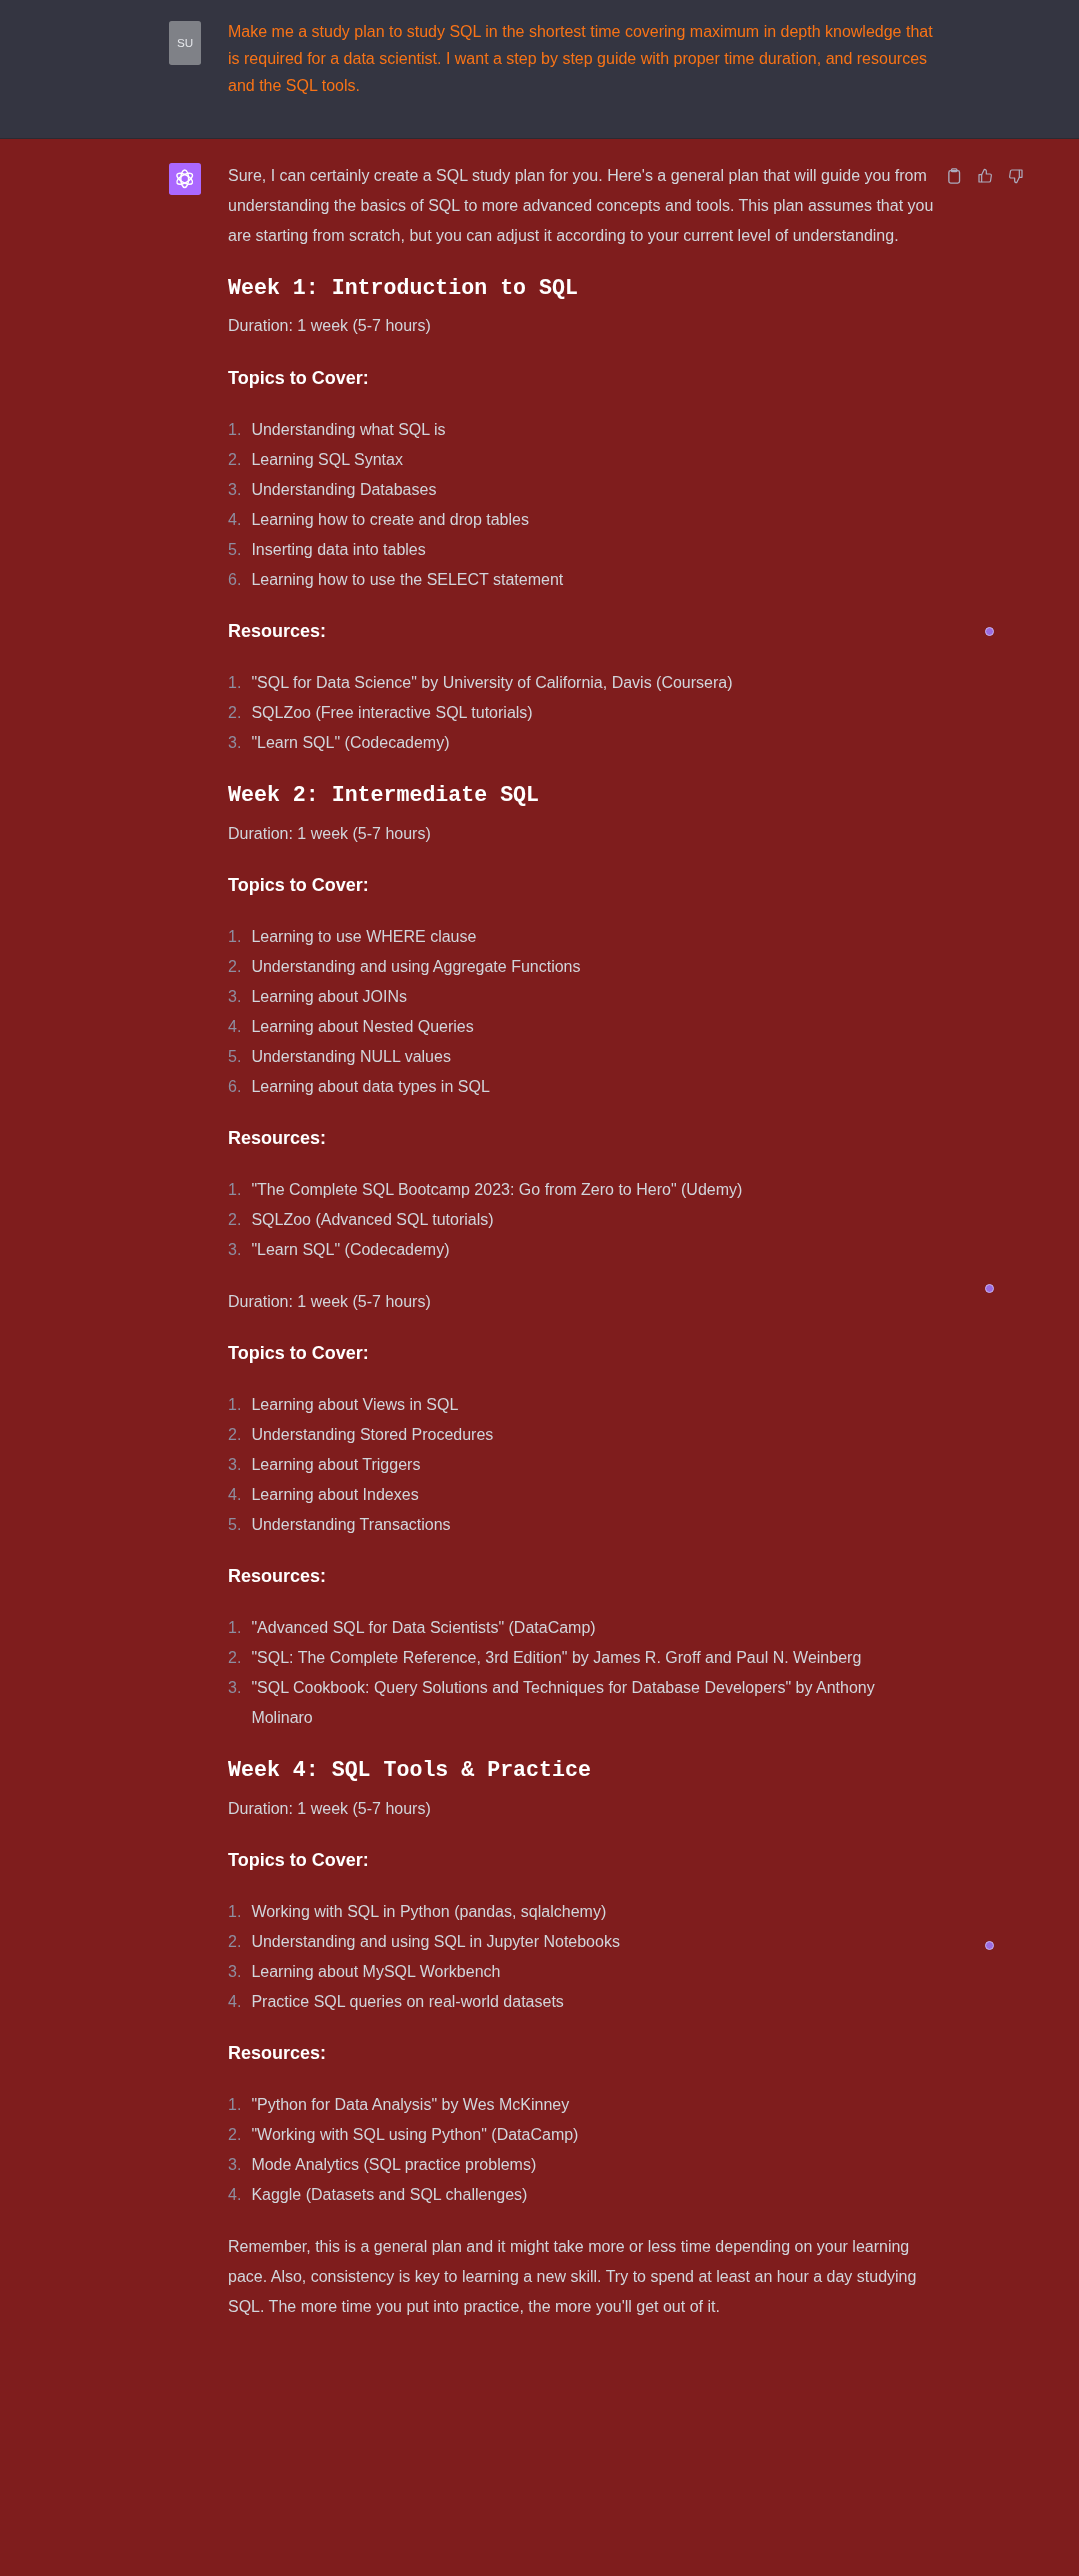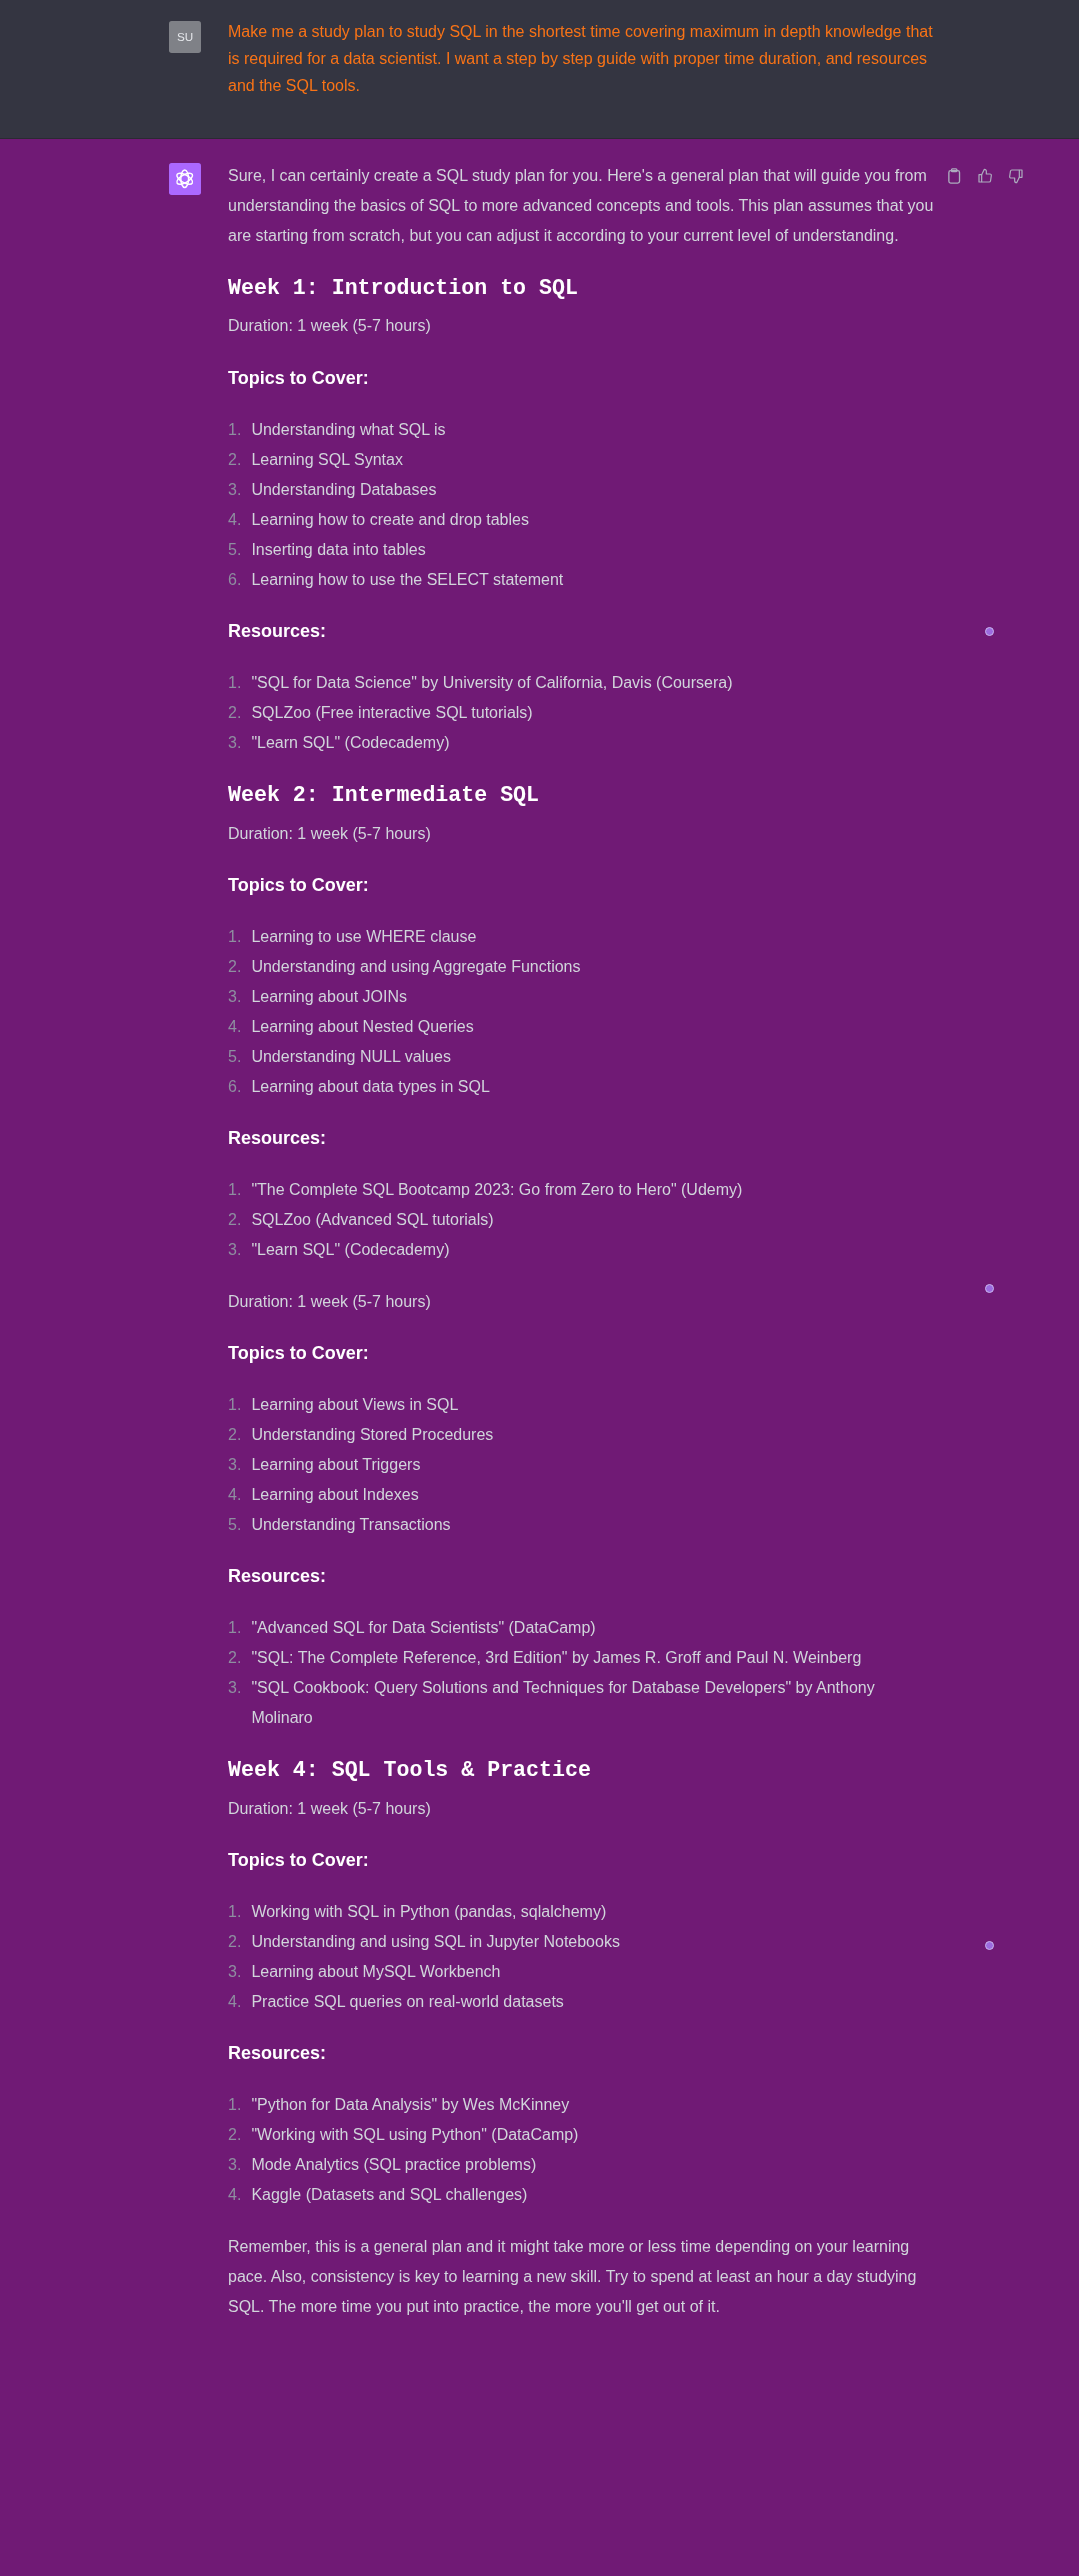--- a/index.html
+++ b/index.html
@@ -11,31 +11,31 @@
     font-size: 16px;
   }
   .user-row {
     background: #343541;
     height: 139px;
     border-bottom: 0.9px solid #2a2b32;
     position: relative;
   }
   .user-avatar {
     position: absolute; left: 169px; top: 20.7px;
-    width: 32px; height: 32px; border-radius: 2.7px;
+    width: 32px; height: 44px; border-radius: 2.7px;
     background: #7f8187; color: #e5e7eb;
     font-size: 11.7px; display: flex; align-items: center; justify-content: center;
   }
   .user-text {
     position: absolute; left: 228px; top: 18px; width: 720px;
     color: #f97316; font-size: 16px; line-height: 27px;
   }
   .assistant-row {
     position: relative;
-    background: #701a75;
+    background: #7f1d1d;
     min-height: 2437px;
     padding-left: 14px;
   }
   .assistant-avatar {
     position: absolute; left: 169px; top: 24px;
     width: 32px; height: 32px; border-radius: 2.7px;
     background: #ab68ff;
     display: flex; align-items: center; justify-content: center;
   }
   .actions {

